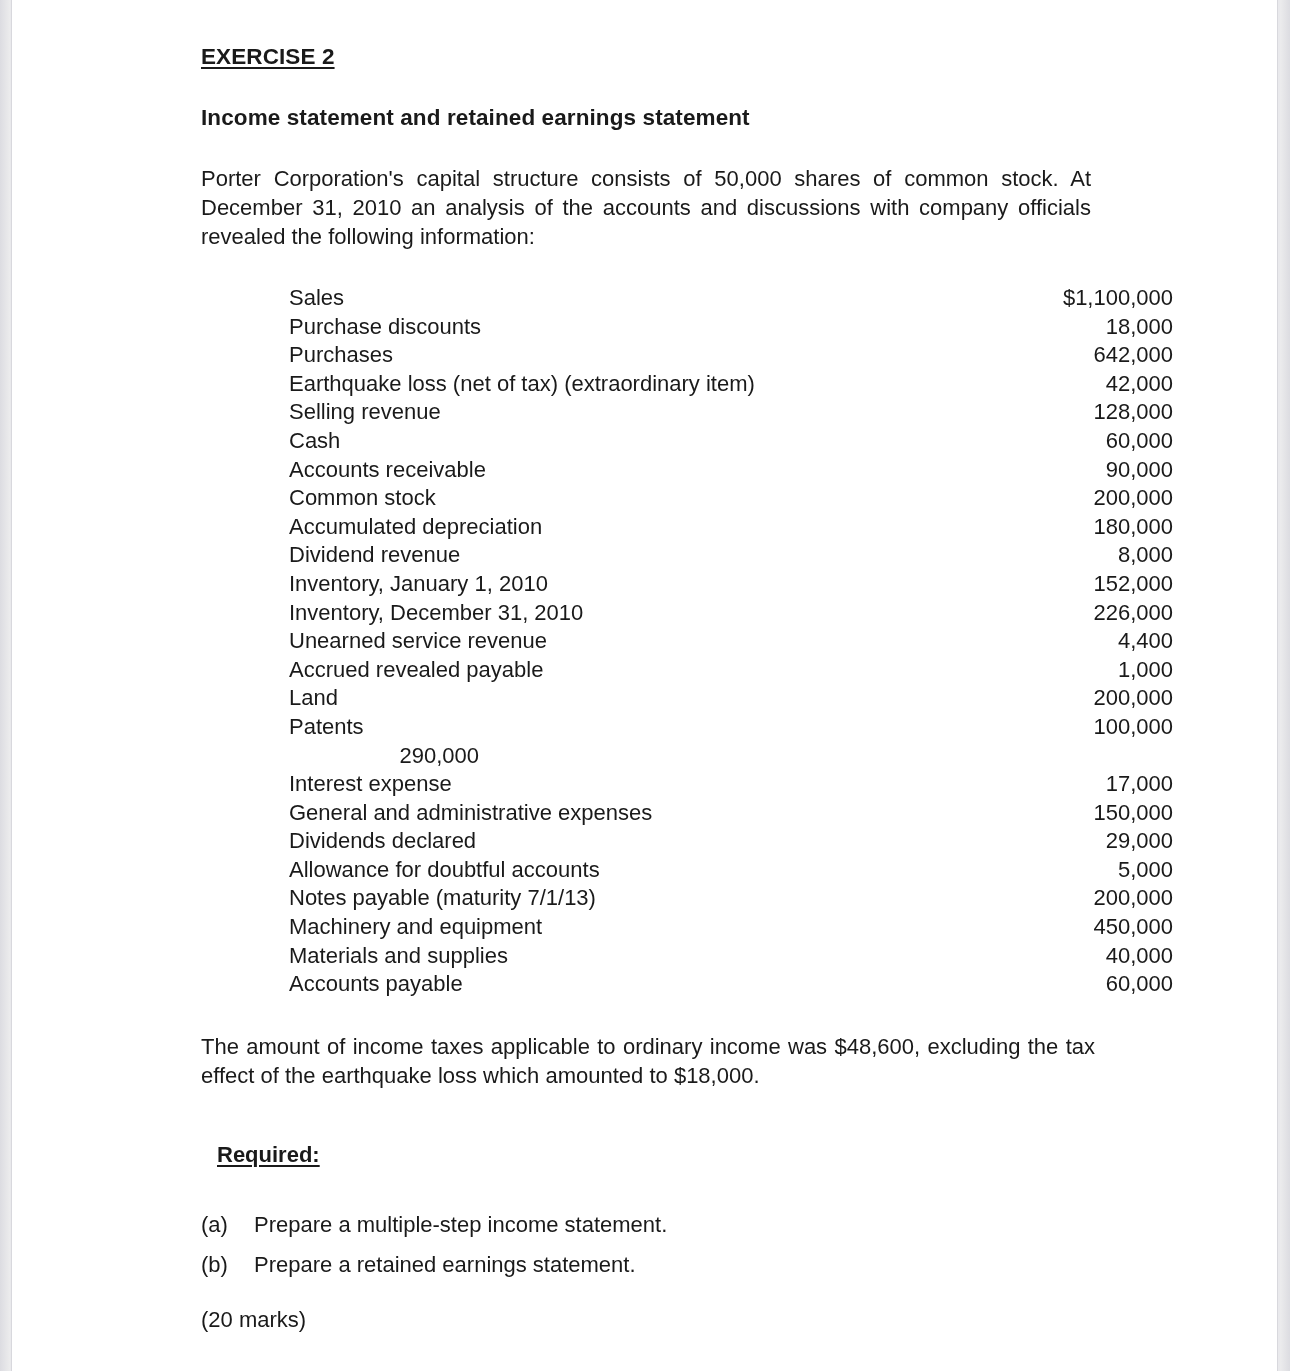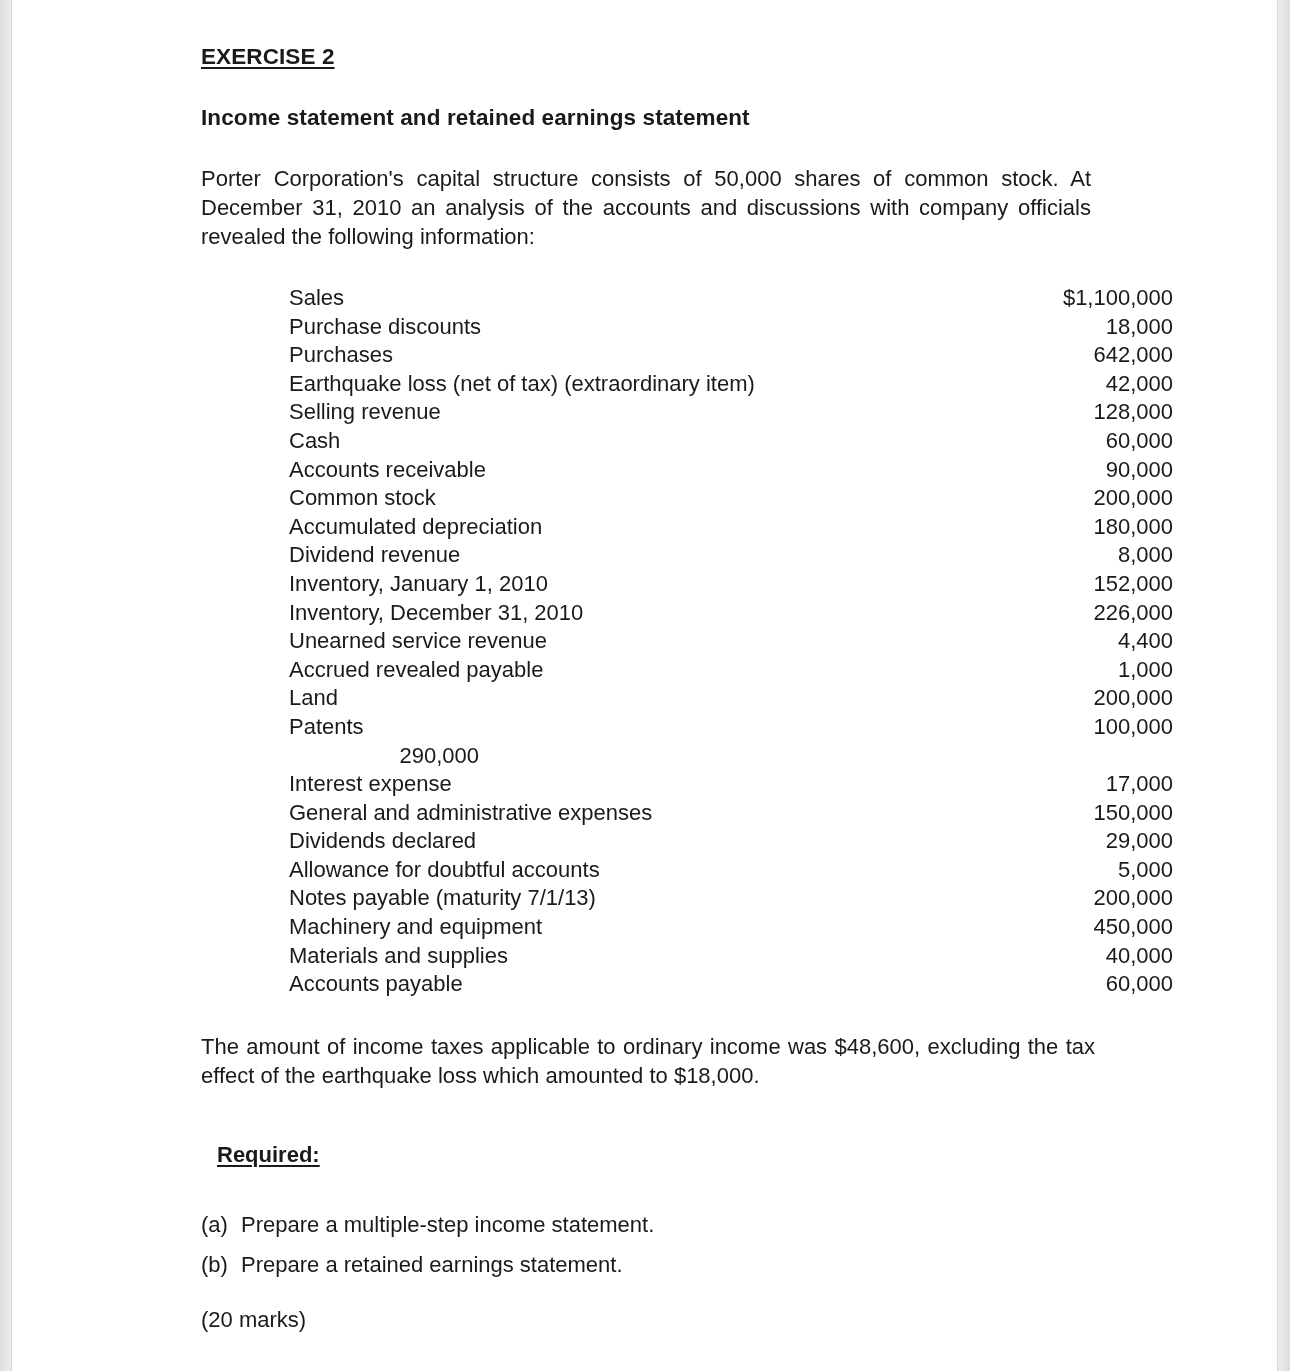--- a/index.html
+++ b/index.html
@@ -134,20 +134,21 @@
     color: #1a1a1a;
     line-height: 28px;
     padding-bottom: 12px;
   }
   .req-letter {
     flex: 0 0 auto;
     width: 40px;
   }
   .req-text {
     flex: 1 1 auto;
+    margin-left: 13px;
   }
   .marks {
     font-size: 22px;
     color: #1a1a1a;
     margin: 0;
     padding-top: 16px;
   }
 </style>
 </head>
 <body>

